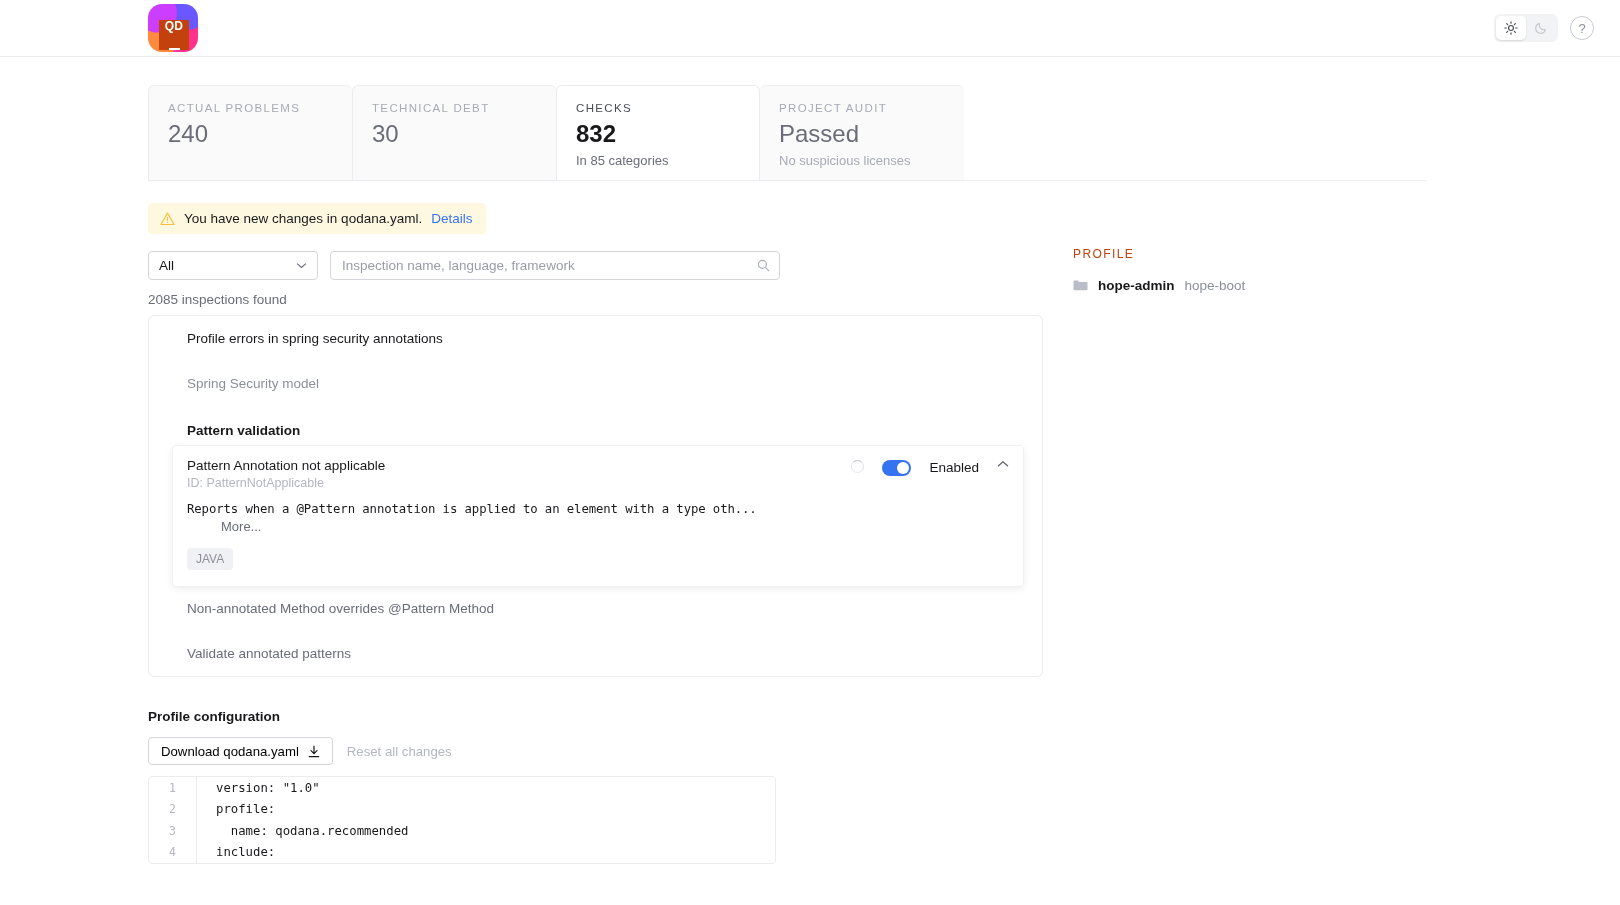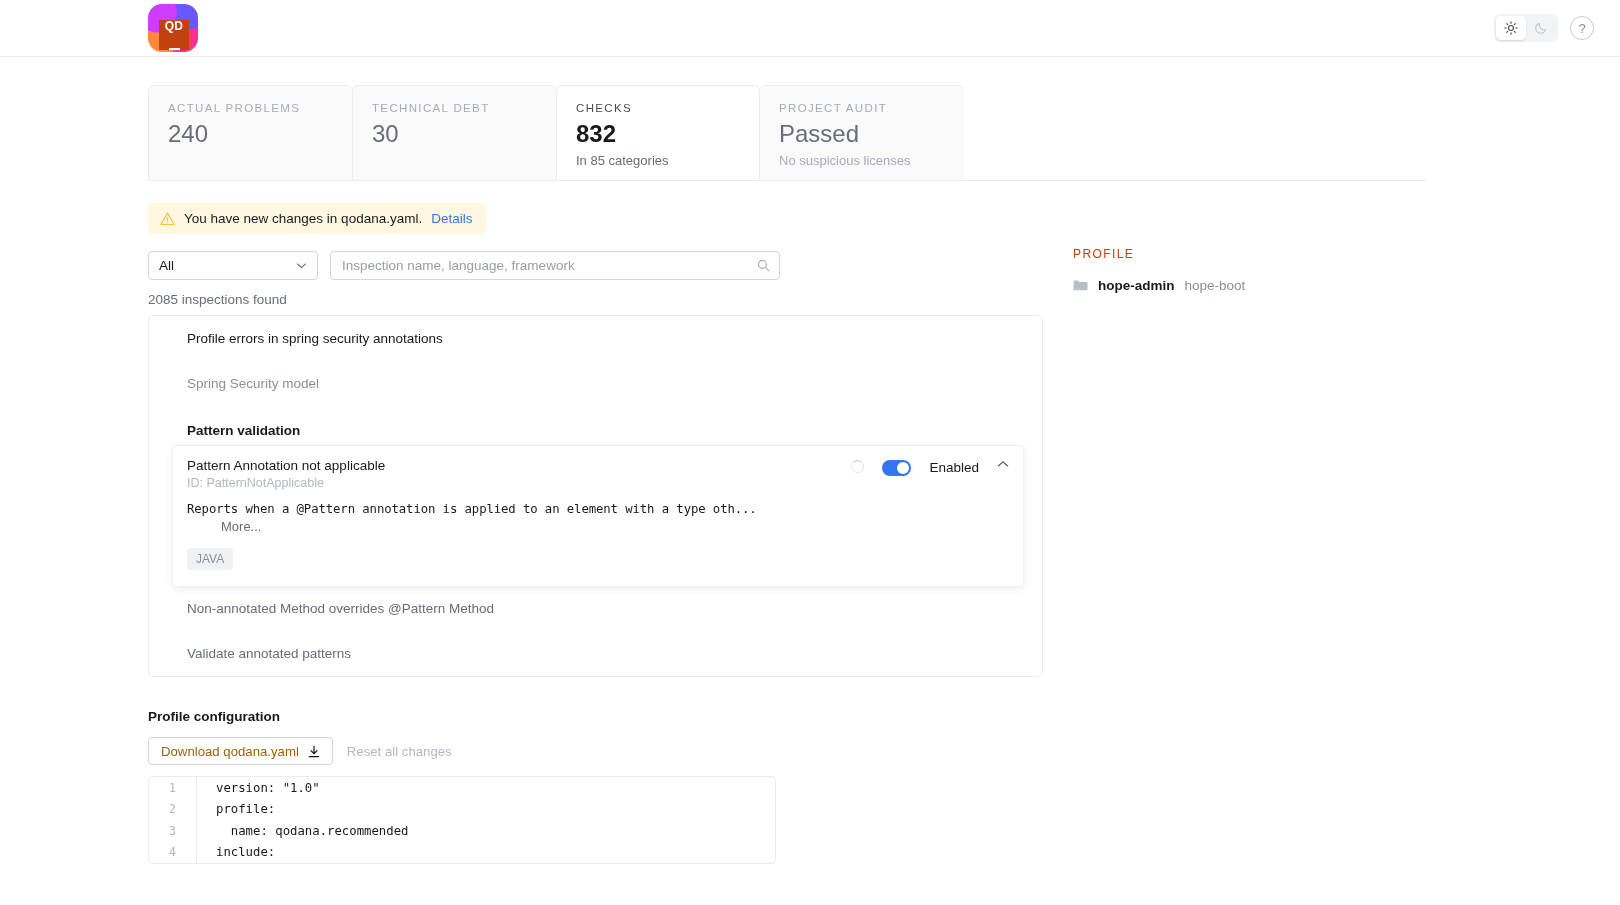--- a/index.html
+++ b/index.html
@@ -248,21 +248,21 @@
     font-size:12px;
   }
 
   
   .pc-title { margin-top:32px; font-size:13.5px; font-weight:700; color:#19191c; }
   .pc-actions { display:flex; align-items:center; gap:14px; margin-top:13px; }
   .btn {
     height:28px; display:inline-flex; align-items:center; gap:9px;
     border:1px solid #d3d5db; border-radius:4px;
     background:#fff; padding:0 12px;
-    font-size:13.2px; color:#a16207; cursor:pointer;
+    font-size:13.2px; color:#000000; cursor:pointer;
   }
   .btn-link-disabled { font-size:13.2px; color:#b4b7c0; cursor:default; }
   .pc-note { margin-top:16px; font-size:13.5px; color:#19191c; line-height:1.38; }
   .pc-note b { font-weight:700; }
 
   
   .code {
     margin-top:11px;
     width: 628px;
     border:1px solid #ebecf0;

